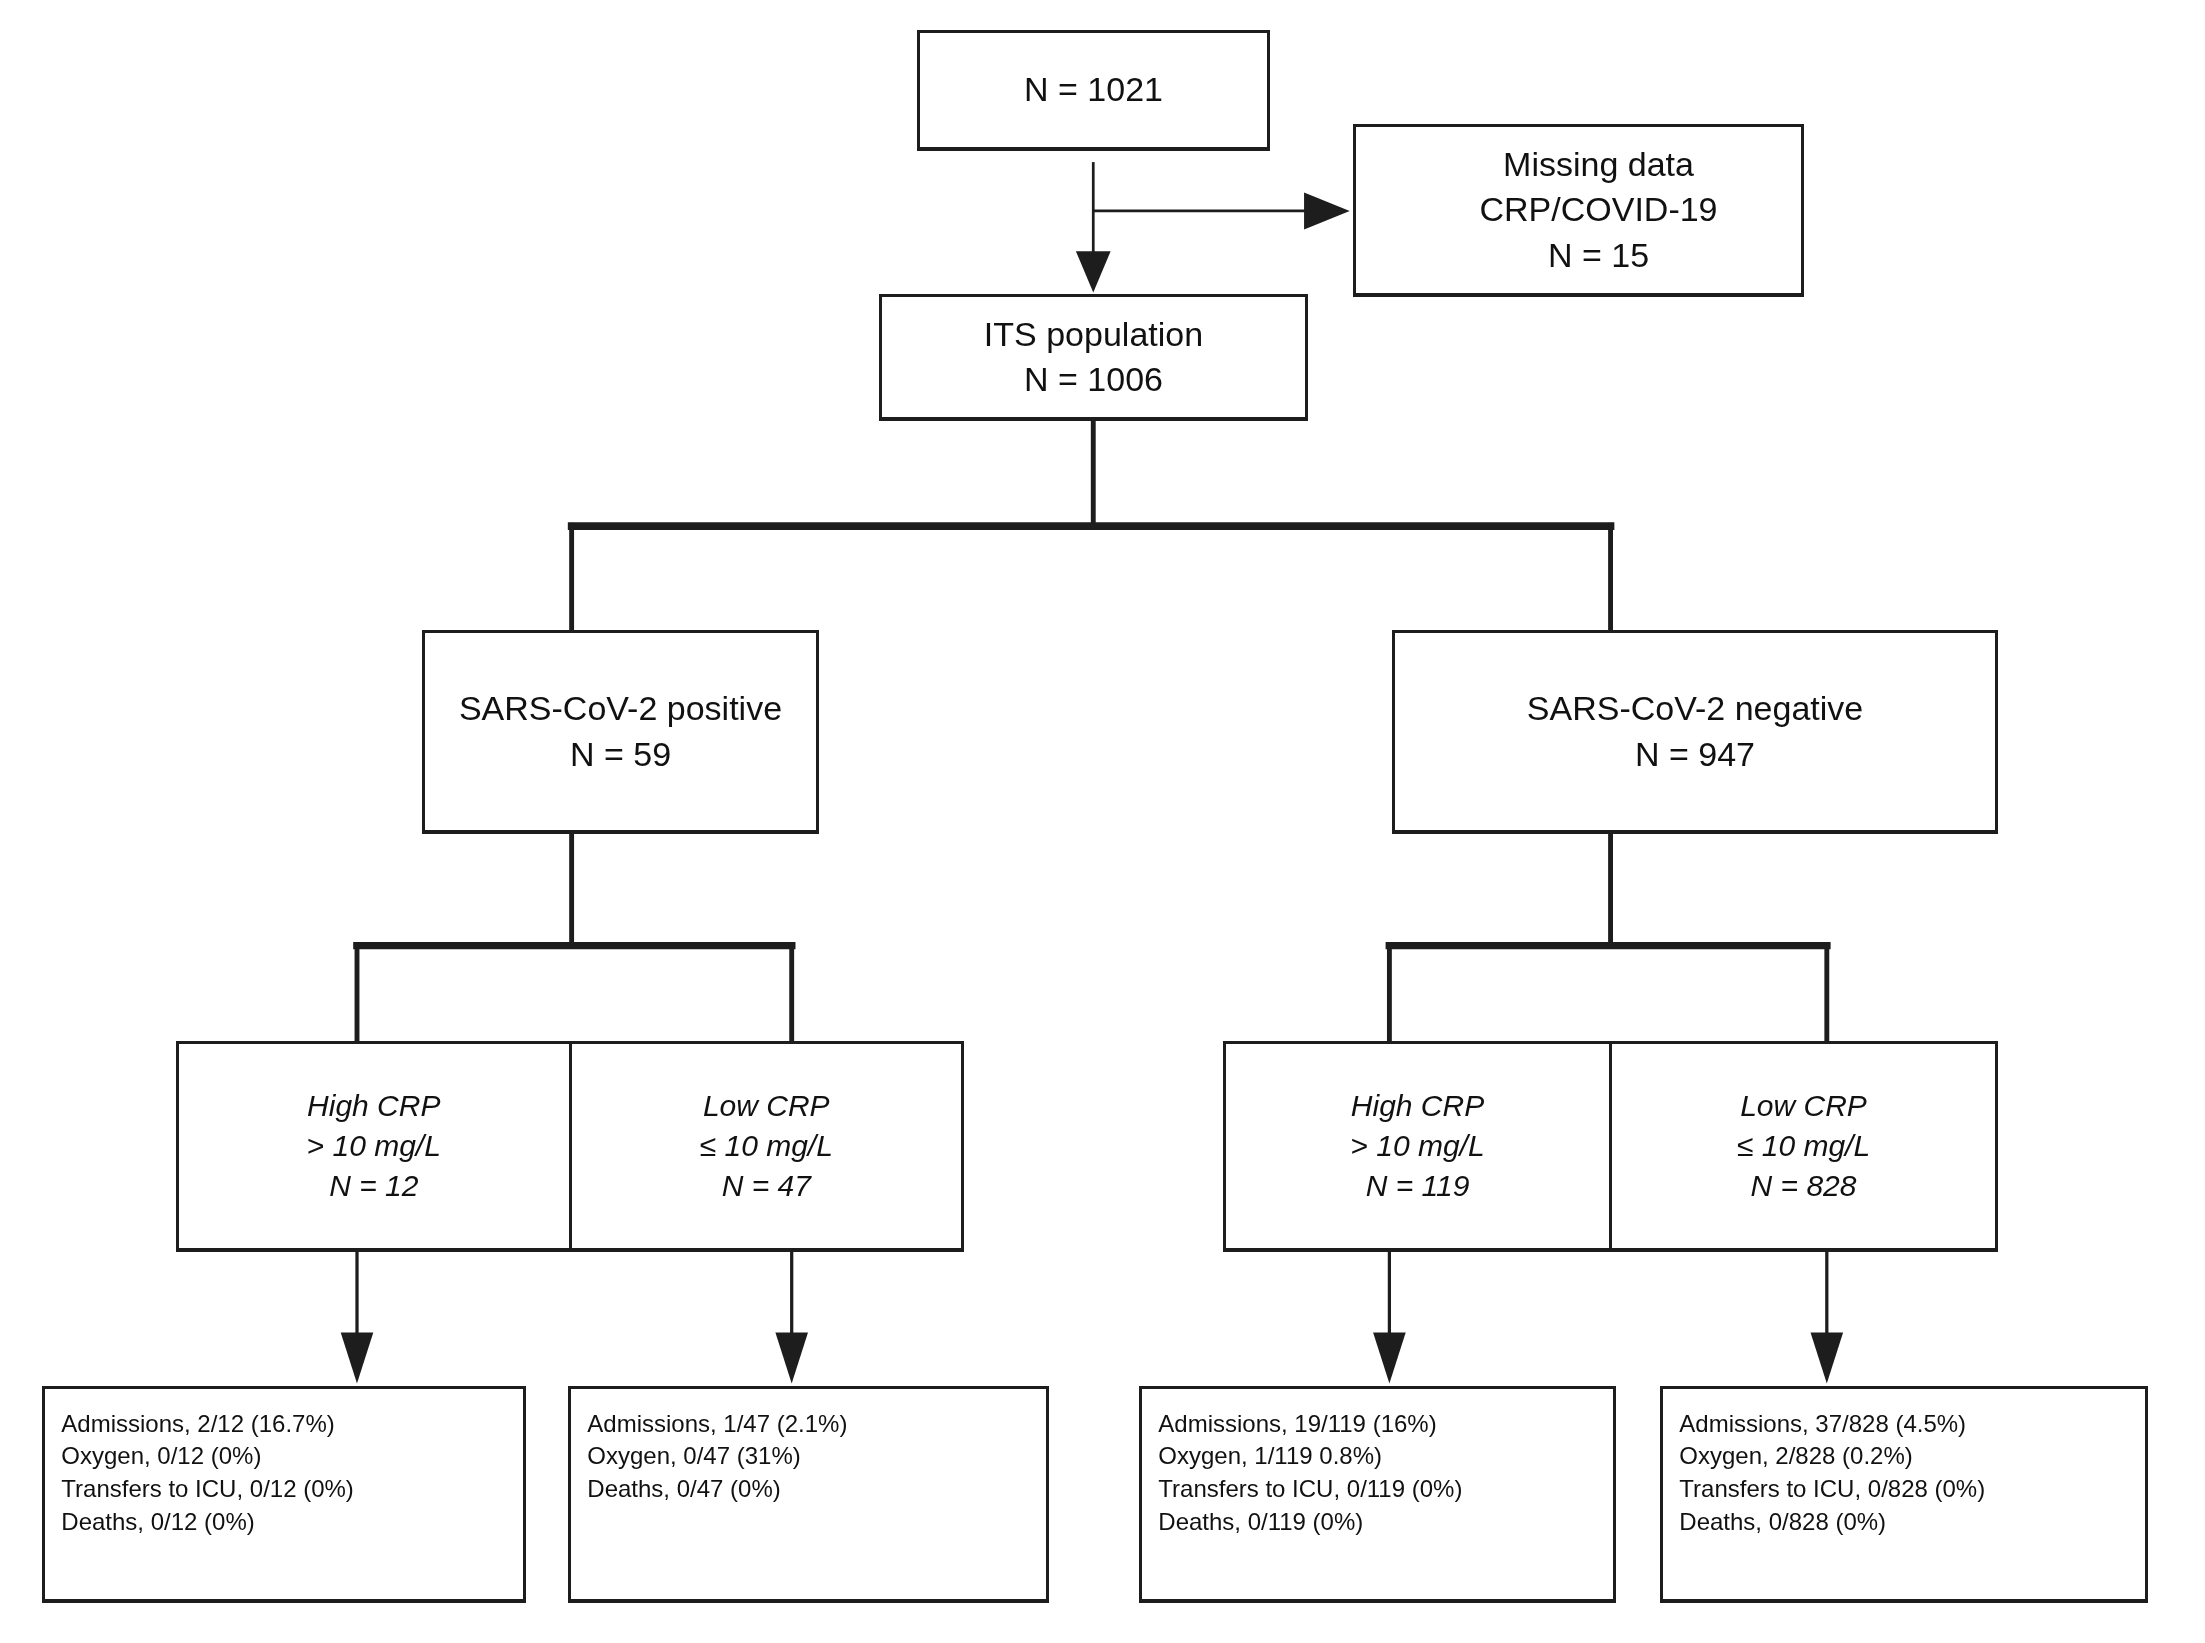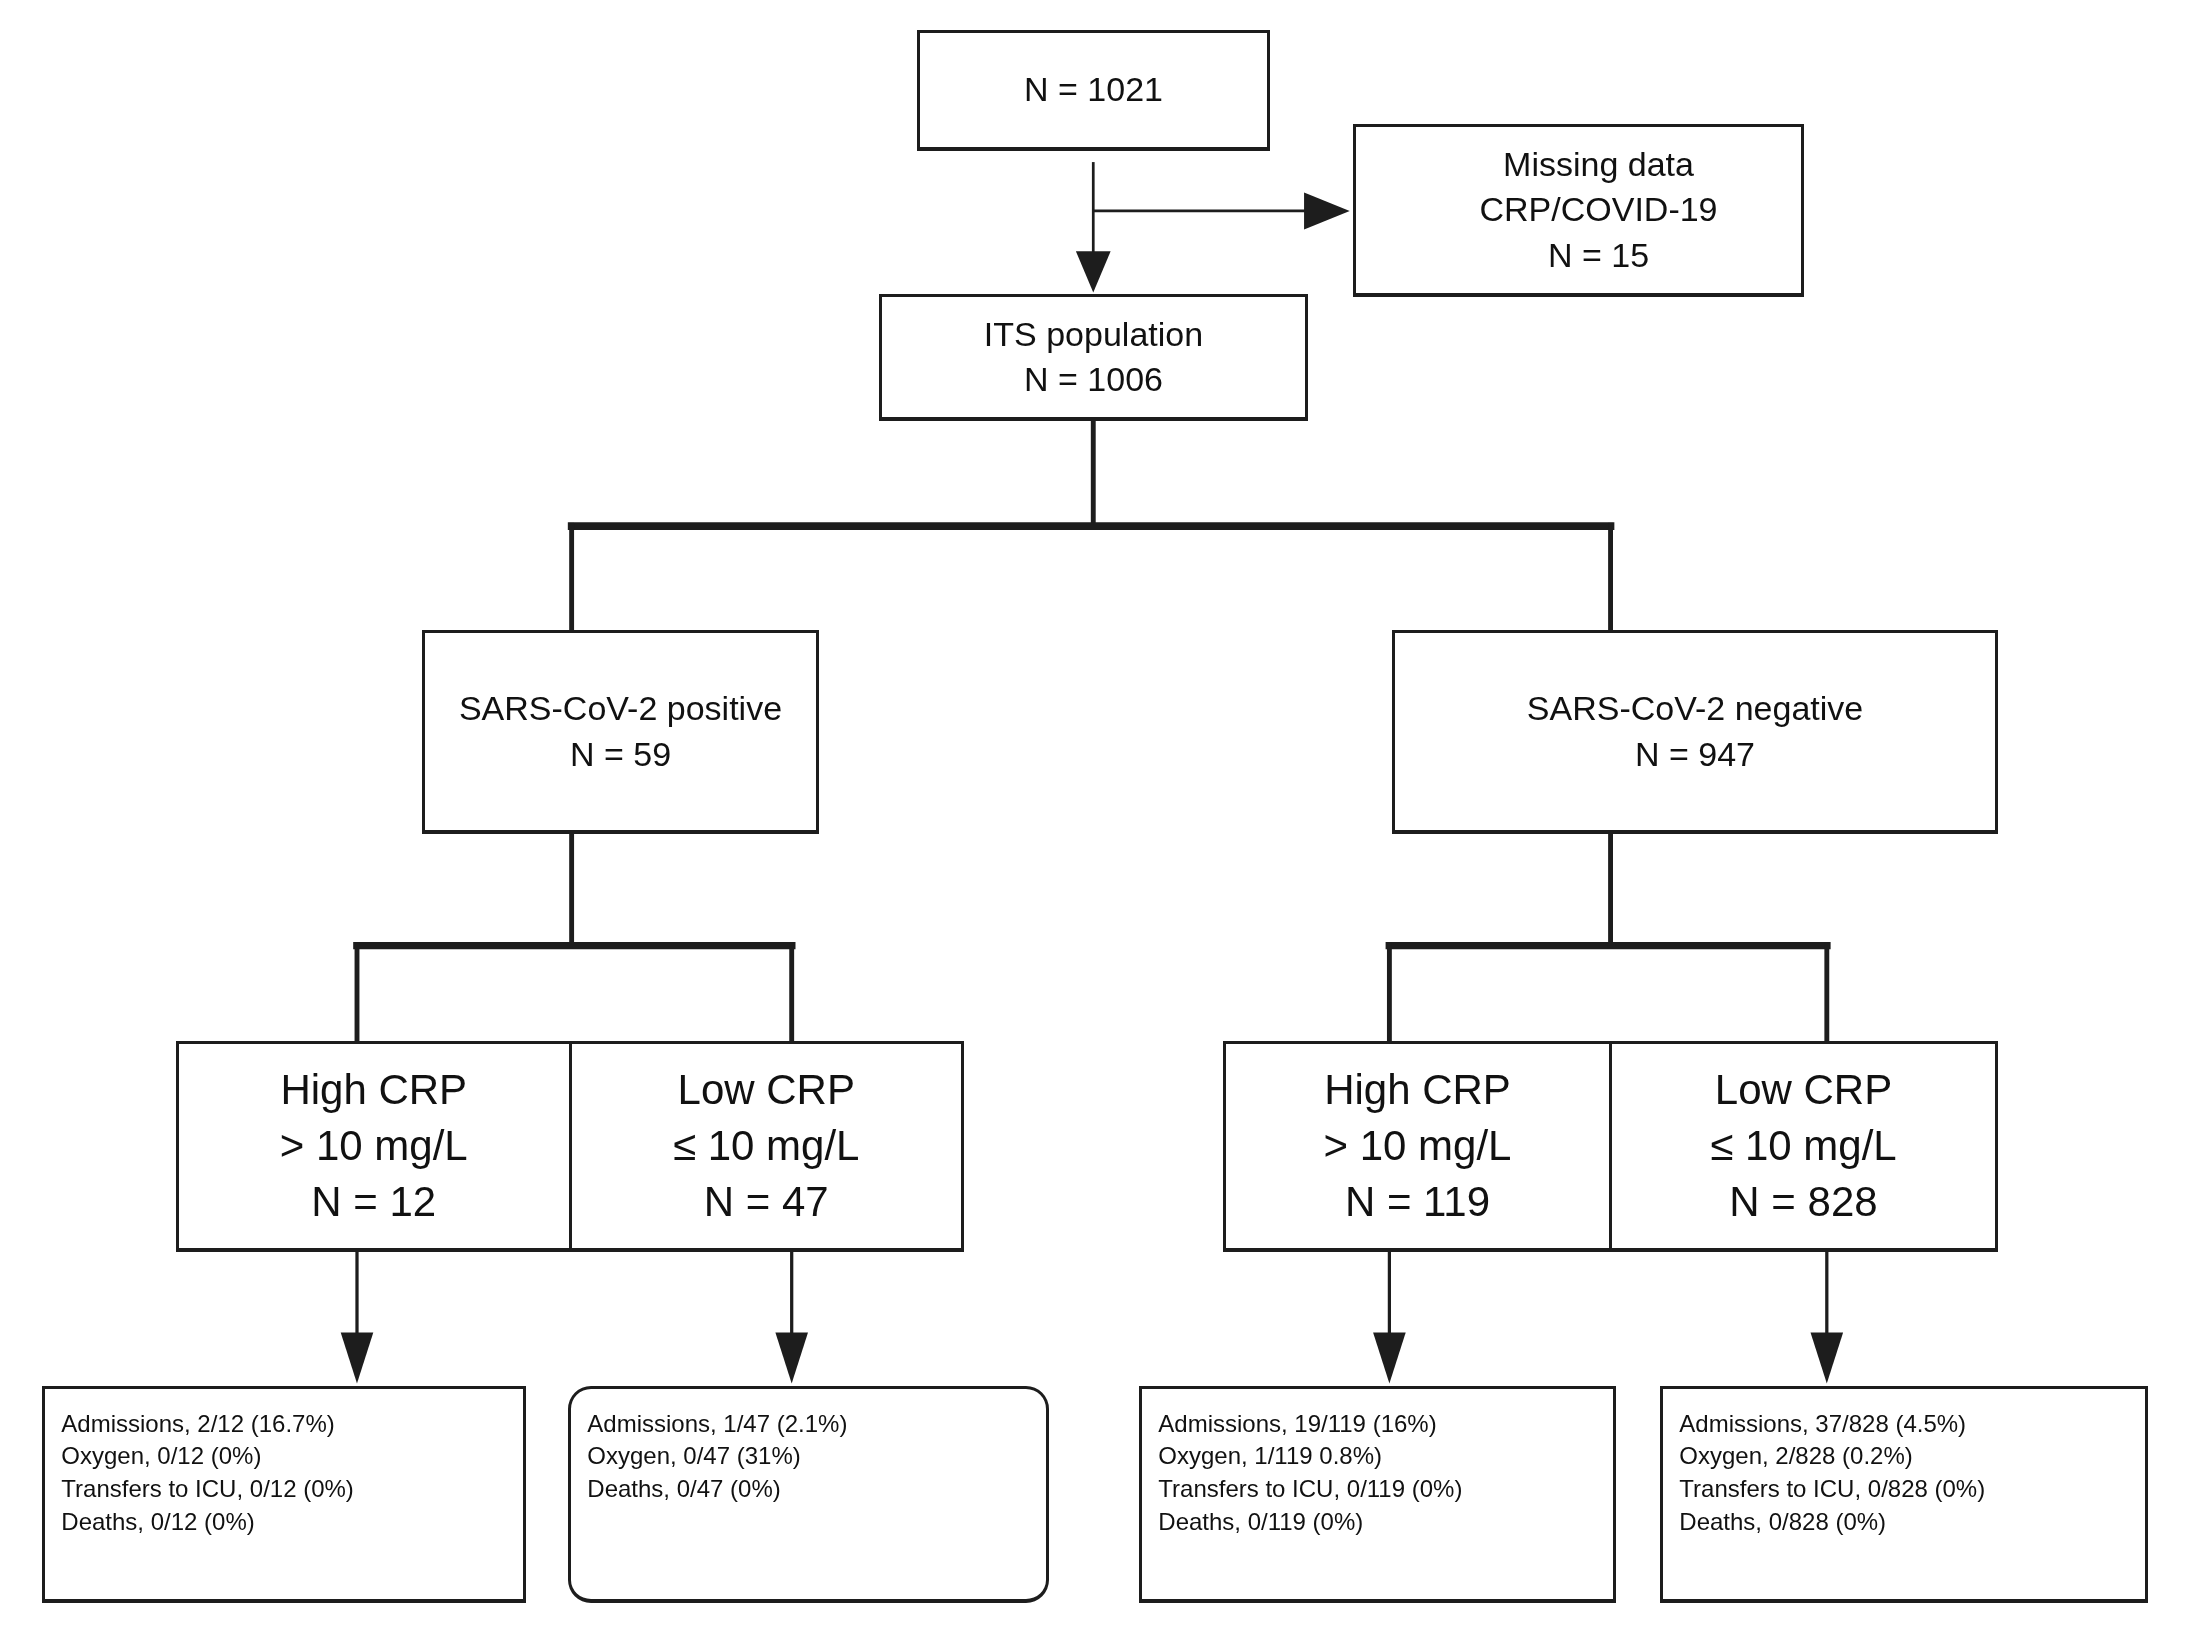--- a/index.html
+++ b/index.html
@@ -42,22 +42,23 @@
     flex-direction:row;
     align-items:stretch;
   }
   .cell{
     box-sizing:border-box;
     display:flex;
     flex-direction:column;
     align-items:center;
     justify-content:center;
     text-align:center;
-    font-size:42px;
+    font-size:30px;
     line-height:1.33;
+    font-style:italic;
   }
   .cell + .cell{border-left:3.3px solid var(--line);}
   .outcome{
     position:absolute;
     box-sizing:border-box;
     border:3.3px solid var(--line);
     border-bottom-width:4.9px;
     background:var(--bg);
     display:flex;
     flex-direction:column;
@@ -177,21 +178,21 @@
     </div>
   </div>
 
   <div class="outcome" style="left:42px;top:1386px;width:484px;height:217px;">
     <div class="tline">Admissions, 2/12 (16.7%)</div>
     <div class="tline">Oxygen, 0/12 (0%)</div>
     <div class="tline">Transfers to ICU, 0/12 (0%)</div>
     <div class="tline">Deaths, 0/12 (0%)</div>
   </div>
 
-  <div class="outcome" style="left:568px;top:1386px;width:481px;height:217px;border-radius:23px;">
+  <div class="outcome" style="left:568px;top:1386px;width:481px;height:217px;">
     <div class="tline">Admissions, 1/47 (2.1%)</div>
     <div class="tline">Oxygen, 0/47 (31%)</div>
     <div class="tline">Deaths, 0/47 (0%)</div>
   </div>
 
   <div class="outcome" style="left:1139px;top:1386px;width:477px;height:217px;">
     <div class="tline">Admissions, 19/119 (16%)</div>
     <div class="tline">Oxygen, 1/119 0.8%)</div>
     <div class="tline">Transfers to ICU, 0/119 (0%)</div>
     <div class="tline">Deaths, 0/119 (0%)</div>

